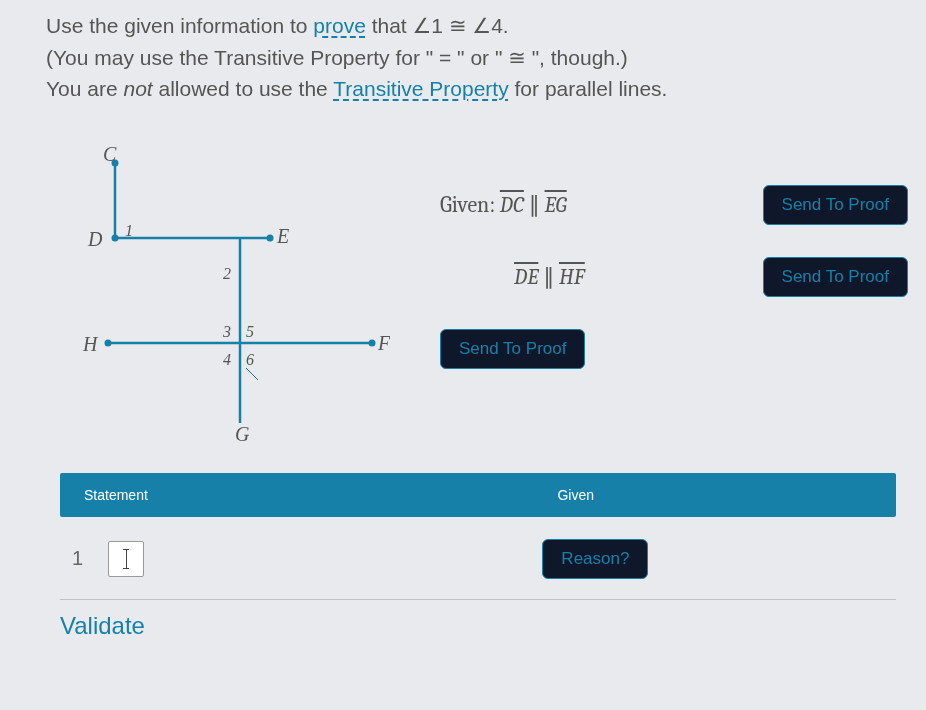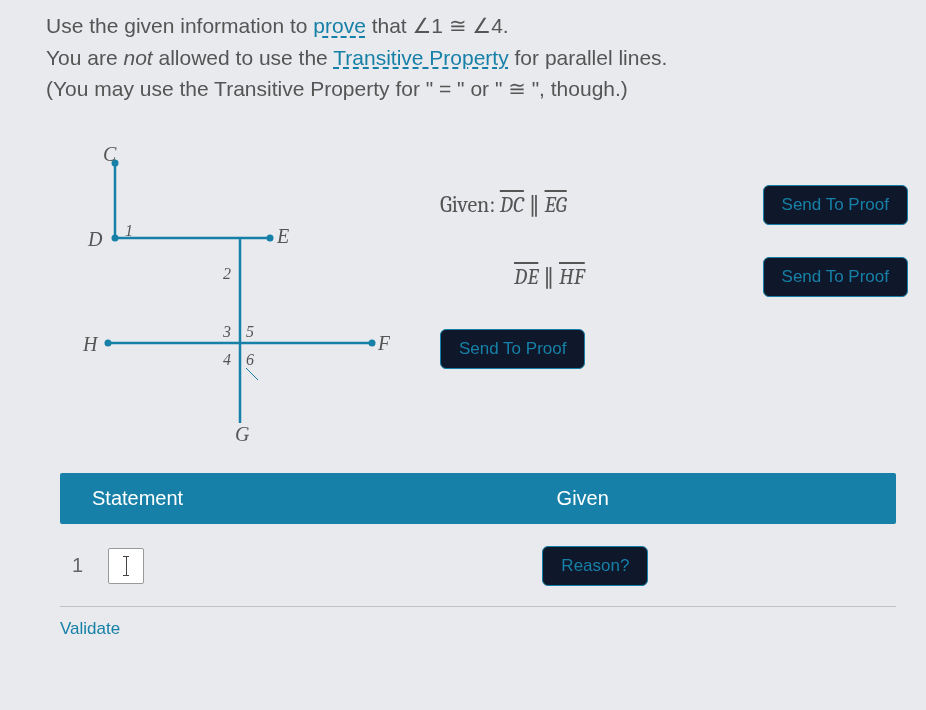--- a/index.html
+++ b/index.html
@@ -48,22 +48,22 @@
   padding: 9px 18px;
   border-radius: 6px;
   cursor: pointer;
   font-family: Arial, sans-serif;
 }
 .proof-table { margin: 20px 30px 0 60px; }
 .table-header {
   background: #1680a8;
   color: #fff;
   display: flex;
-  padding: 14px 32px;
-  font-size: 20px;
+  padding: 14px 24px;
+  font-size: 14px;
   border-radius: 2px;
 }
 .th-statement { flex: 0 0 55%; }
 .th-reason { flex: 1; padding-left: 40px; }
 .table-row {
   display: flex;
   align-items: center;
   padding: 22px 12px 20px 12px;
   border-bottom: 1px solid #c0c3c6;
 }
@@ -90,33 +90,33 @@
   position: absolute;
   width: 6px;
   height: 1px;
   background: #444;
   left: -2.5px;
 }
 .cursor-line::before { top: 0; }
 .cursor-line::after { bottom: 0; }
 .reason-cell { flex: 1; display: flex; justify-content: flex-start; padding-left: 40px; }
 .validate-row { padding: 12px 0 0 60px; }
-.validate-text { font-size: 17px; color: #1680a8; }
+.validate-text { font-size: 24px; color: #1680a8; }
 </style>
 </head>
 <body>
 
 <div class="instructions">
   <div>
     <span>Use the given information to </span><span class="link">prove</span><span> that ∠1 ≅ ∠4.</span>
   </div>
+  <div>(You may use the Transitive Property for " = " or " ≅ ", though.)</div>
   <div>
     <span>You are </span><span class="em">not</span><span> allowed to use the </span><span class="link">Transitive Property</span><span> for parallel lines.</span>
   </div>
-  <div>(You may use the Transitive Property for " = " or " ≅ ", though.)</div>
 </div>
 
 <div class="content-row">
   <div class="diagram-wrap">
     <svg width="330" height="300" viewBox="0 0 330 300">
 
       <line x1="55" y1="20" x2="55" y2="95" stroke="#1680a8" stroke-width="2.5"></line>
       <circle cx="55" cy="20" r="3.5" fill="#1680a8"></circle>
 
       <line x1="55" y1="95" x2="210" y2="95" stroke="#1680a8" stroke-width="2.5"></line>

